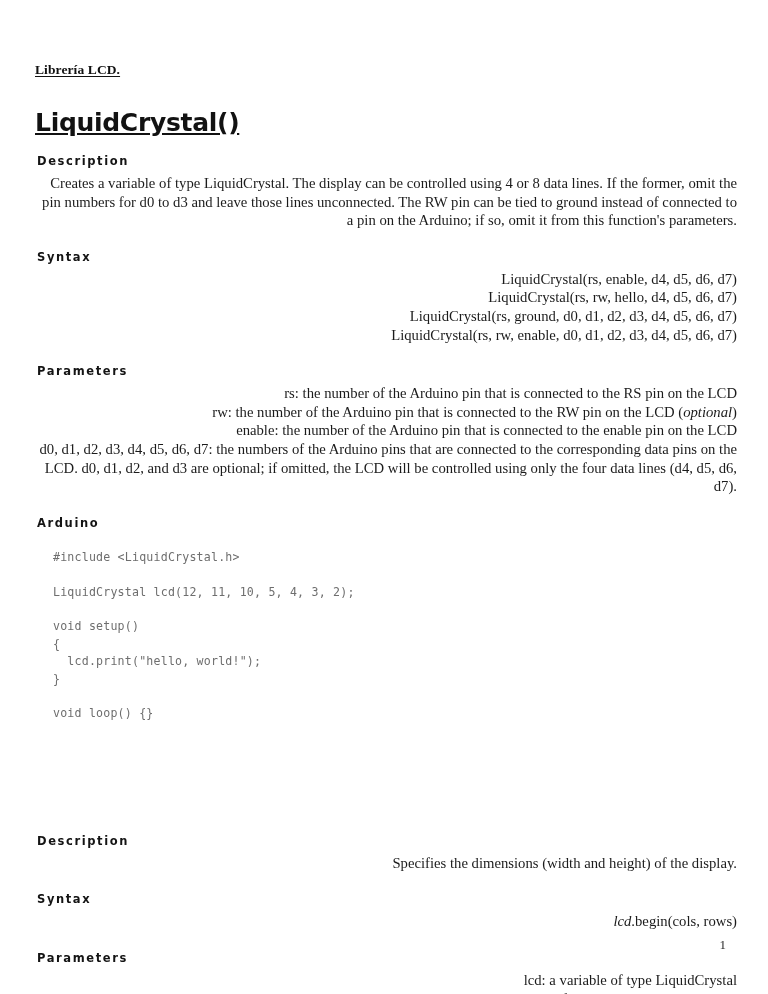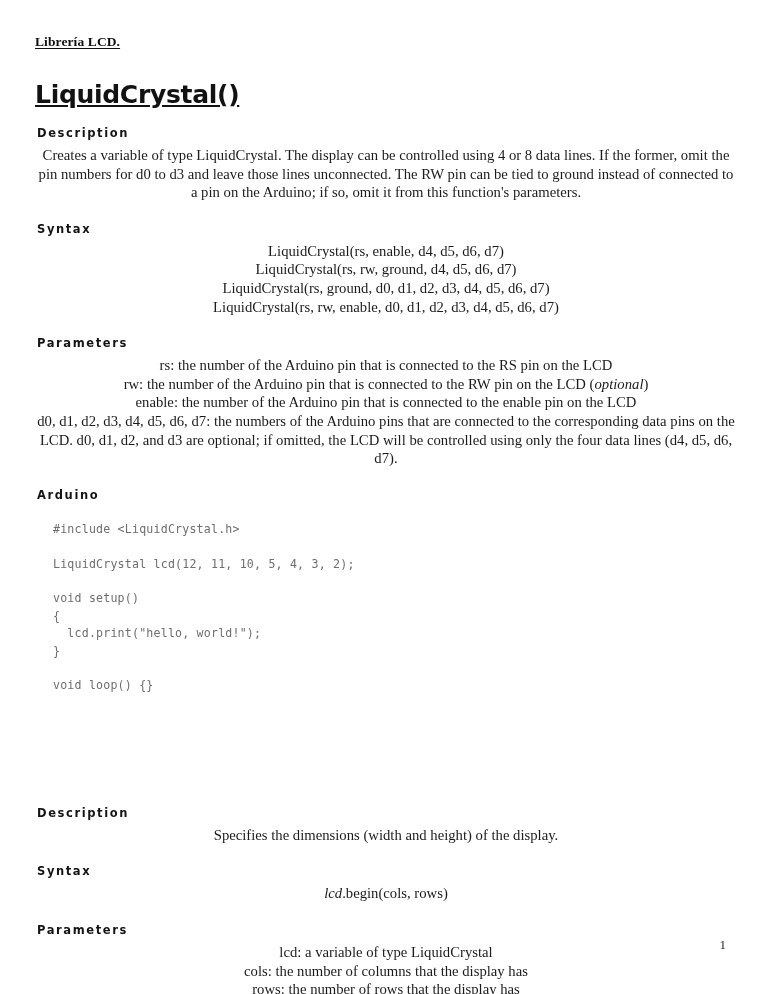--- a/index.html
+++ b/index.html
@@ -14,21 +14,21 @@
     font-family: "Liberation Serif", serif;
     color: #1a1a1a;
     overflow: hidden;
   }
   .page {
     position: absolute;
     left: 0; top: 0;
     width: 768px;
     height: 994px;
     box-sizing: border-box;
-    padding: 32px 31px 0 35px;
+    padding: 60px 31px 0 35px;
   }
   .doc-title {
     font-family: "Liberation Serif", serif;
     font-weight: bold;
     font-size: 13.5px;
     line-height: 16px;
     text-decoration: underline;
     text-underline-offset: 2px;
     letter-spacing: 0.1px;
     color: #111;
@@ -57,21 +57,21 @@
     padding: 0;
   }
   .body-text {
     font-family: "Liberation Serif", serif;
     font-size: 14.7px;
     line-height: 18.6px;
     color: #1b1b1b;
     margin: 0;
     padding: 0;
     max-width: 703px;
-    text-align: center;
+    text-align: right;
   }
   .body-text em { font-style: italic; }
   .mono-block {
     font-family: "DejaVu Sans Mono", monospace;
     font-size: 11.6px;
     line-height: 17.4px;
     color: #6e6e6e;
     white-space: pre;
     margin: 18px;
     padding: 0;
@@ -110,21 +110,21 @@
 
     <div class="sec-head">Description</div>
     <div class="gap-sec-body"></div>
     <p class="body-text">Creates a variable of type LiquidCrystal. The display can be controlled using 4 or 8 data lines. If the former, omit the pin numbers for d0 to d3 and leave those lines unconnected. The RW pin can be tied to ground instead of connected to a pin on the Arduino; if so, omit it from this function's parameters.</p>
 
     <div class="gap-block"></div>
 
     <div class="sec-head">Syntax</div>
     <div class="gap-sec-body"></div>
     <p class="body-text">LiquidCrystal(rs, enable, d4, d5, d6, d7)</p>
-    <p class="body-text">LiquidCrystal(rs, rw, ground, d4, d5, d6, d7)</p>
+    <p class="body-text">LiquidCrystal(rs, rw, hello, d4, d5, d6, d7)</p>
     <p class="body-text">LiquidCrystal(rs, ground, d0, d1, d2, d3, d4, d5, d6, d7)</p>
     <p class="body-text">LiquidCrystal(rs, rw, enable, d0, d1, d2, d3, d4, d5, d6, d7)</p>
 
     <div class="gap-block"></div>
 
     <div class="sec-head">Parameters</div>
     <div class="gap-sec-body"></div>
     <p class="body-text">rs: the number of the Arduino pin that is connected to the RS pin on the LCD<br>rw: the number of the Arduino pin that is connected to the RW pin on the LCD (<em>optional</em>)<br>enable: the number of the Arduino pin that is connected to the enable pin on the LCD<br>d0, d1, d2, d3, d4, d5, d6, d7: the numbers of the Arduino pins that are connected to the corresponding data pins on the LCD. d0, d1, d2, and d3 are optional; if omitted, the LCD will be controlled using only the four data lines (d4, d5, d6, d7).</p>
 
     <div class="gap-block"></div>

